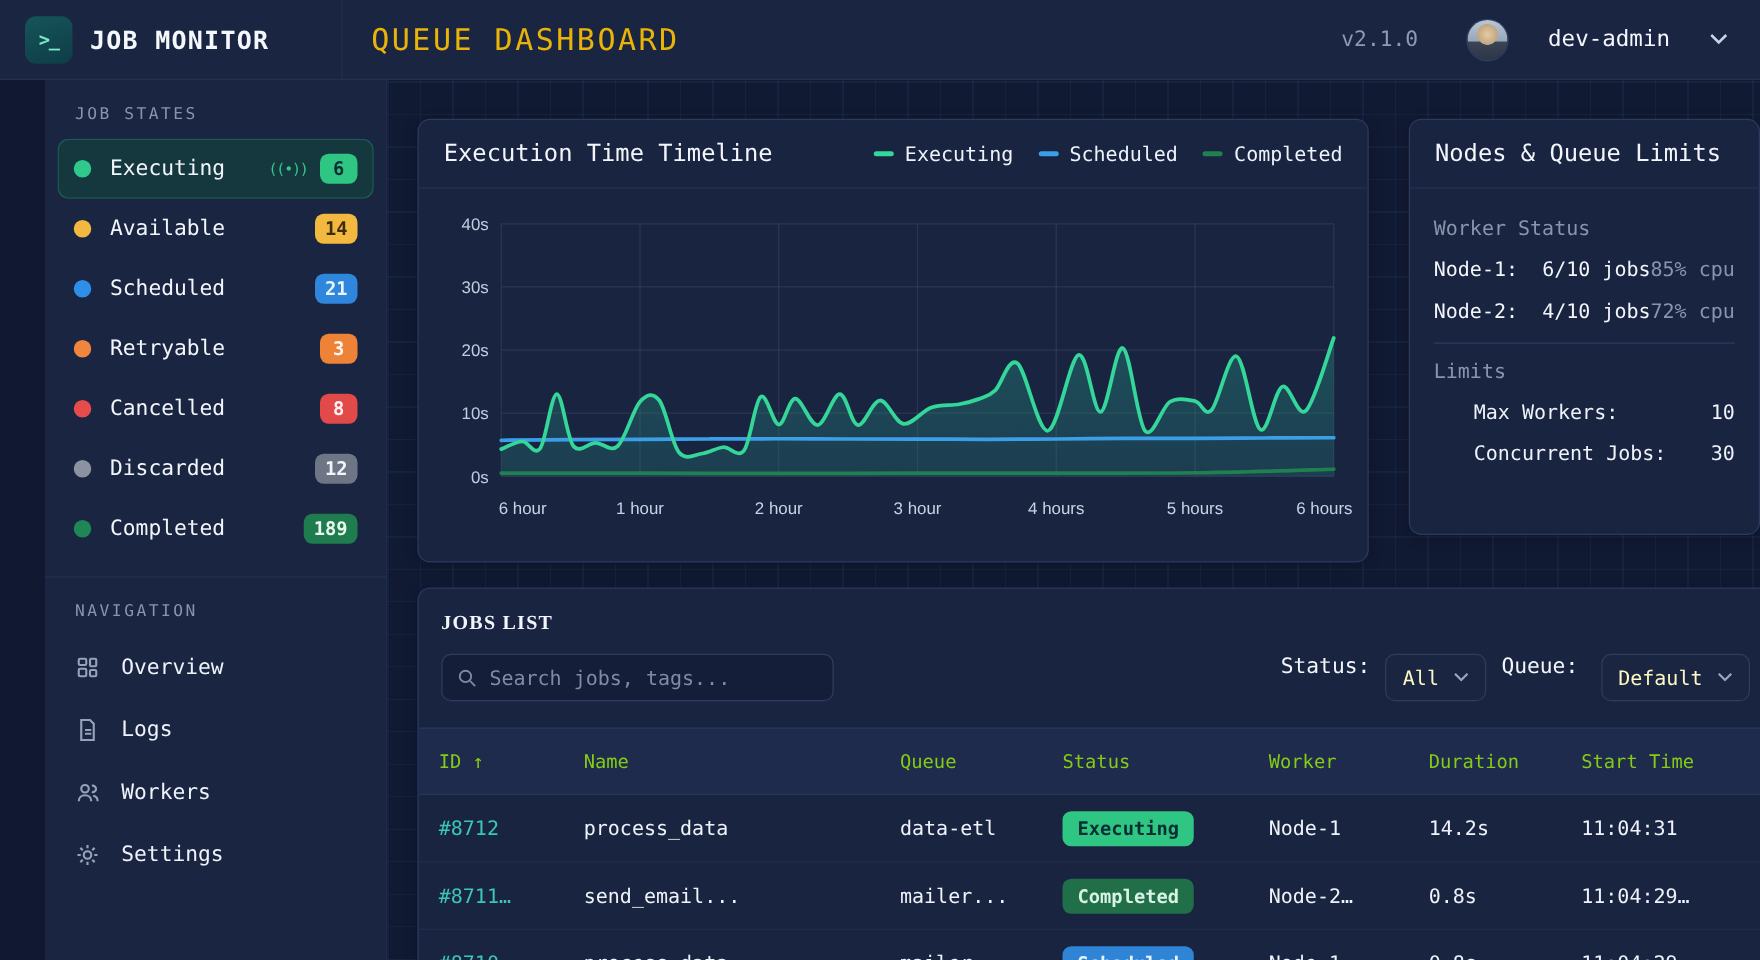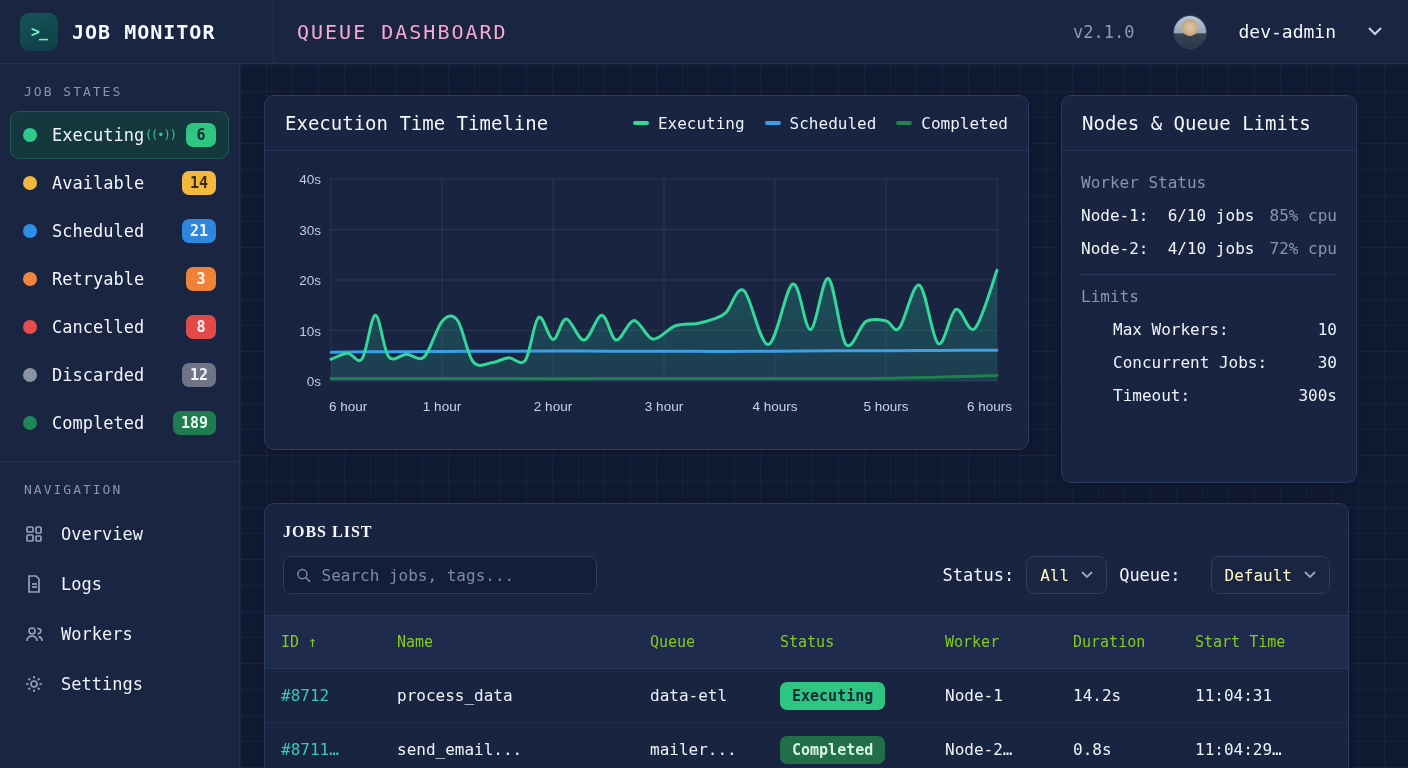--- a/index.html
+++ b/index.html
@@ -18,36 +18,36 @@
     width:274px; height:100%; display:flex; align-items:center;
     padding-left:20px; gap:14px; border-right:1px solid #223152; flex:none;
   }
   .logo {
     width:38px; height:38px; border-radius:9px; flex:none;
     background:linear-gradient(160deg,#15555a,#0e3d46);
     display:flex; align-items:center; justify-content:center;
     color:#7fe8c2; font-weight:bold; font-size:15px; letter-spacing:-1px;
   }
   .brand-title { font-size:20px; font-weight:700; letter-spacing:1px; color:#f4f7fc; }
-  .page-title { margin-left:23px; font-size:20px; letter-spacing:2px; color:#f9a8d4; }
+  .page-title { margin-left:23px; font-size:24px; letter-spacing:2px; color:#eab308; }
   .topbar-right { margin-left:auto; display:flex; align-items:center; gap:32px; padding-right:26px; }
   .version { color:#8e99b4; font-size:17px; }
   .avatar {
     width:32px; height:32px; border-radius:50%; margin-left:8px;
     background:
       radial-gradient(circle at 50% 36%, #e3cba8 0%, #c2a67f 31%, rgba(0,0,0,0) 33%),
       linear-gradient(180deg,#b9c6d6 0%, #97a7ba 52%, #3a4454 56%, #2b3648 100%);
     box-shadow:0 0 0 1px #32405f;
   }
   .user-name { font-size:18px; color:#f4f7fc; }
   
   .layout { display:flex; height:704px; }
   .sidebar {
-    width:240px; flex:none; background:#1a2542;
-    border-right:1px solid #223152; padding-top:20px;
+    width:274px; flex:none; background:#1a2542;
+    border-right:1px solid #223152; padding-top:20px;margin-left:36px;
   }
   .side-header {
     font-size:13px; letter-spacing:2px; color:#8a94ad;
     padding:0 24px; margin-bottom:12px;
   }
   .state-item {
     height:48px; margin:0 10px; border-radius:9px;
     display:flex; align-items:center; padding:0 13px; cursor:pointer;
   }
   .state-item.active {
@@ -87,49 +87,49 @@
     display:flex; align-items:center; padding:16px 20px;
     border-bottom:1px solid #223154;
   }
   .card-title { font-size:19px; color:#f2f5fa; }
   .legend { margin-left:auto; display:flex; align-items:center; gap:20px; }
   .legend-item { display:flex; align-items:center; gap:9px; cursor:pointer; }
   .legend-dash { width:16px; height:4px; border-radius:2px; display:inline-block; }
   .legend-label { font-size:16px; color:#edf1f9; }
   .chart-wrap { padding:4px 10px 0 14px; }
   
-  .nodes-card { width:296px; height:388px; }
+  .nodes-card { width:296px; height:333px; }
   .nodes-body { padding:10px 19px; font-size:16px; }
   .sub-header { color:#8a94ad; margin:12px 0 14px 0; font-size:16px; }
   .worker-row { display:flex; margin:0 0 14px 0; white-space:pre; }
   .worker-jobs { color:#f2f5fa;text-align:center; }
   .worker-cpu { margin-left:auto; color:#8a94ad; }
   .nodes-divider { border:none; border-top:1px solid #2a3a60; margin:16px 0 2px 0; }
   .limit-row { display:flex; justify-content:space-between; margin:14px 0;padding-left:32px; }
   
   .jobs-card { margin-top:20px; width:1085px; height:330px; overflow:hidden; }
   .jobs-title { font-size:16px; font-weight:700; letter-spacing:1px; padding:19px 18px 0 18px; color:#f2f5fa;font-family:Liberation Serif, serif; }
   .jobs-toolbar { display:flex; align-items:center; margin:15px 18px 0 18px; }
   .search-box {
     width:314px; height:38px; display:flex; align-items:center; gap:10px;
     background:#141e38; border:1px solid #2e3d5f; border-radius:8px; padding:0 12px;
   }
   .search-box input {
     background:transparent; border:none; outline:none; width:100%;
     color:#eef2f9; font-family:inherit; font-size:16px;
   }
   .search-box input::placeholder { color:#808aa6; }
-  .filters { margin-left:auto; display:flex; align-items:center; gap:12px; }
+  .filters { margin-left:auto; display:flex; align-items:flex-start; gap:12px; }
   .filter-label { font-size:17px; color:#f2f5fa; }
   .select {
     height:38px; display:flex; align-items:center; gap:12px; padding:0 13px;
     background:#1a2542; border:1px solid #2e3d5f; border-radius:8px;
     font-size:16px; color:#fef9c3; cursor:pointer;
   }
-  .select.queue { margin-left:18px; }
+  .select.queue { margin-left:6px; }
   .table { margin-top:21px; }
   .t-row {
     display:grid; grid-template-columns:116px 253px 130px 165px 128px 122px 1fr;
     align-items:center; height:54px;
   }
   .t-row > div { padding-left:16px; }
   .t-head {
     background:#1e2b4d; border-top:1px solid #27375c; border-bottom:1px solid #27375c;
     color:#84cc16; font-size:15px;
   }
@@ -327,24 +327,20 @@
           <hr class="nodes-divider">
           <div class="sub-header">Limits</div>
           <div class="limit-row">
             <span>Max Workers:</span>
             <span>10</span>
           </div>
           <div class="limit-row">
             <span>Concurrent Jobs:</span>
             <span>30</span>
           </div>
-          <div class="limit-row">
-            <span>Timeout:</span>
-            <span>300s</span>
-          </div>
         </div>
       </section>
     </div>
 
     <section class="card jobs-card">
       <div class="jobs-title">JOBS LIST</div>
       <div class="jobs-toolbar">
         <div class="search-box">
           <svg width="17" height="17" viewBox="0 0 17 17">
             <circle cx="7" cy="7" r="5" stroke="#808aa6" stroke-width="1.6" fill="none"></circle>

